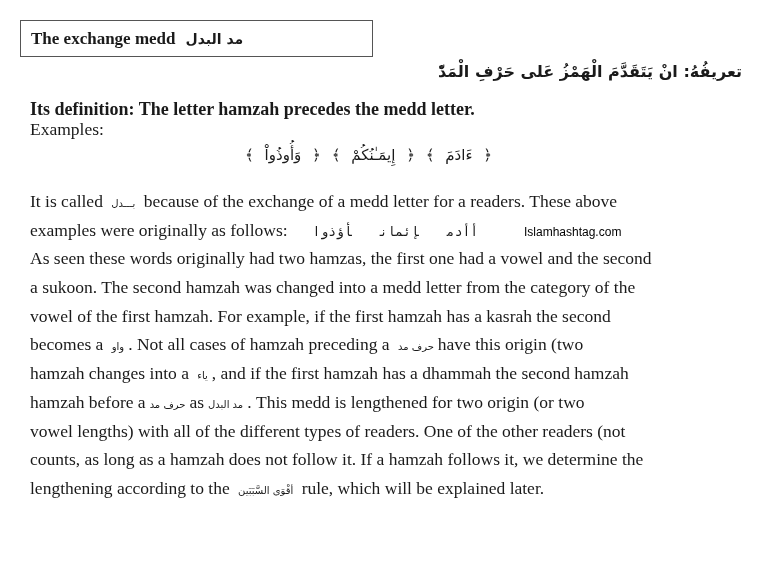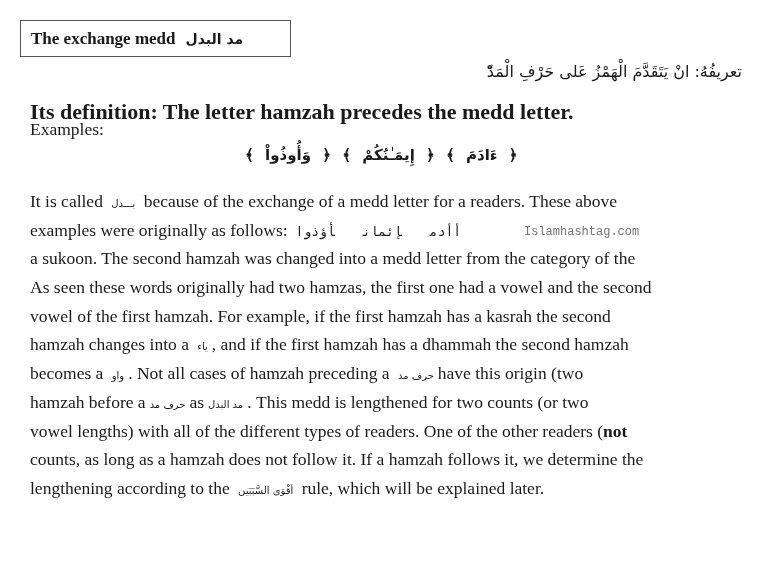--- a/index.html
+++ b/index.html
@@ -1,55 +1,55 @@
 <!DOCTYPE html>
 <html><head>
 <meta charset="utf-8">
 <style>
   html, body { margin:0; padding:0; background:#ffffff; }
   body { width:768px; height:588px; position:relative; overflow:hidden;
          font-family:"Liberation Serif", serif; color:#1a1a1a; }
-  .title-box { position:absolute; left:20px; top:20px; width:271px; height:37px;
+  .title-box { position:absolute; left:20px; top:20px; width:353px; height:37px;
                border:1px solid #555; box-sizing:border-box; display:flex; align-items:center;
                padding-left:10px; font-weight:bold; font-size:17px; }
   .title-box .ar { margin-left:10px; font-family:"DejaVu Sans", sans-serif; font-size:14px; font-weight:bold; }
   .ar-def { position:absolute; right:26px; top:62px; direction:rtl; font-family:"DejaVu Sans", sans-serif;
-            font-size:16px; font-weight:normal; }
-  .line { position:absolute; left:30px; white-space:nowrap; font-size:22px; }
+            font-size:16px; font-weight:bold; }
+  .line { position:absolute; left:30px; white-space:nowrap; font-size:18px; }
   .def { top:99px; font-weight:bold; }
   .ex-label { top:119px; font-size:17.5px; }
   .examples { position:absolute; left:245px; top:146px; direction:rtl; font-family:"DejaVu Sans", sans-serif;
-              font-size:15px; word-spacing:6px;font-weight:bold; }
+              font-size:15px; word-spacing:6px; }
   .ar-in { font-family:"DejaVu Sans", sans-serif; font-size:10px; margin:0 4px; }
-  .watermark { position:absolute; left:524px; top:225px; font-family:Liberation Mono, monospace; font-size:12px; color:#737373; }
+  .watermark { position:absolute; left:524px; top:225px; font-family:Liberation Sans, sans-serif; font-size:12px; color:#000000; }
   .para { position:absolute; left:30px; width:728px; font-size:17.5px; text-align:justify; }
   .p1 { top:190px; }
   .body-lines div { height:28.7px; line-height:28.7px; white-space:nowrap; }
   .ex2 span { margin-right:28px; font-family:Liberation Mono, monospace; font-size:13px; }
-  b.bd { font-weight:bold; }
+  b.bd { font-weight:normal; }
 </style>
 </head>
 <body>
 
 <div class="title-box">
   <span>The exchange medd</span>
   <span class="ar">مد البدل</span>
 </div>
 
 <div class="ar-def">تعريفُهُ: انْ يَتَقَدَّمَ الْهَمْزُ عَلى حَرْفِ الْمَدّْ</div>
 <div class="line def">Its definition:  The letter hamzah precedes the medd letter.</div>
 <div class="line ex-label">Examples:</div>
 <div class="examples">﴿ ءَادَمَ ﴾  ﴿ إِيمَـٰنُكُمْ ﴾  ﴿ وَأُوذُواْ ﴾</div>
 <div class="watermark">Islamhashtag.com</div>
 
 <div class="para p1 body-lines" style="top:187px;">
   <div><span>It is called</span> <span class="ar-in">بـــدل</span> <span>because of the exchange of a medd letter for a readers.  These above</span></div>
-  <div class="ex2"><span style="font-family:'Liberation Serif',serif;font-size:17.5px;margin-right:8px;">examples were originally as follows:</span><span>أأدم</span><span>إئمان</span><span>أؤذوا</span></div>
+  <div class="ex2"><span style="font-family:'Liberation Serif',serif;font-size:17.5px;margin-right:25px;">examples were originally as follows:</span><span>أأدم</span><span>إئمان</span><span>أؤذوا</span></div>
+  <div>As seen these words originally had two hamzas, the first one had a vowel and the second</div>
   <div>a sukoon.   The second hamzah was changed into a medd letter from the category of the</div>
-  <div>As seen these words originally had two hamzas, the first one had a vowel and the second</div>
   <div>vowel of the first hamzah.   For example, if the first hamzah has a kasrah the second</div>
+  <div><span>becomes a</span> <span class="ar-in">واو</span><span>.  Not all cases of hamzah preceding a</span> <span class="ar-in">حرف مد</span><span>have this origin (two</span></div>
   <div><span>hamzah changes into a</span> <span class="ar-in">ياء</span><span>, and if the first hamzah has a dhammah the second hamzah</span></div>
-  <div><span>becomes a</span> <span class="ar-in">واو</span><span>.  Not all cases of hamzah preceding a</span> <span class="ar-in">حرف مد</span><span>have this origin (two</span></div>
-  <div><span>hamzah before a</span><span class="ar-in">حرف مد</span><span>as</span><span class="ar-in">مد البدل</span><span>.   This medd is lengthened for two counts (or two</span></div>
+  <div><span>hamzah before a</span><span class="ar-in">حرف مد</span><span>as</span><span class="ar-in">مد البدل</span><span>.   This medd is lengthened for two origin (or two</span></div>
   <div><span>vowel lengths) with all of the different types of readers. One of the other readers (</span><b class="bd">not</b></div>
   <div>counts, as long as a hamzah does not follow it.  If a hamzah follows it, we determine the</div>
   <div><span>lengthening according to the</span> <span class="ar-in">أقْوَى السَّبَبَين</span> <span>rule, which will be explained later.</span></div>
 </div>
 
 </body></html>

